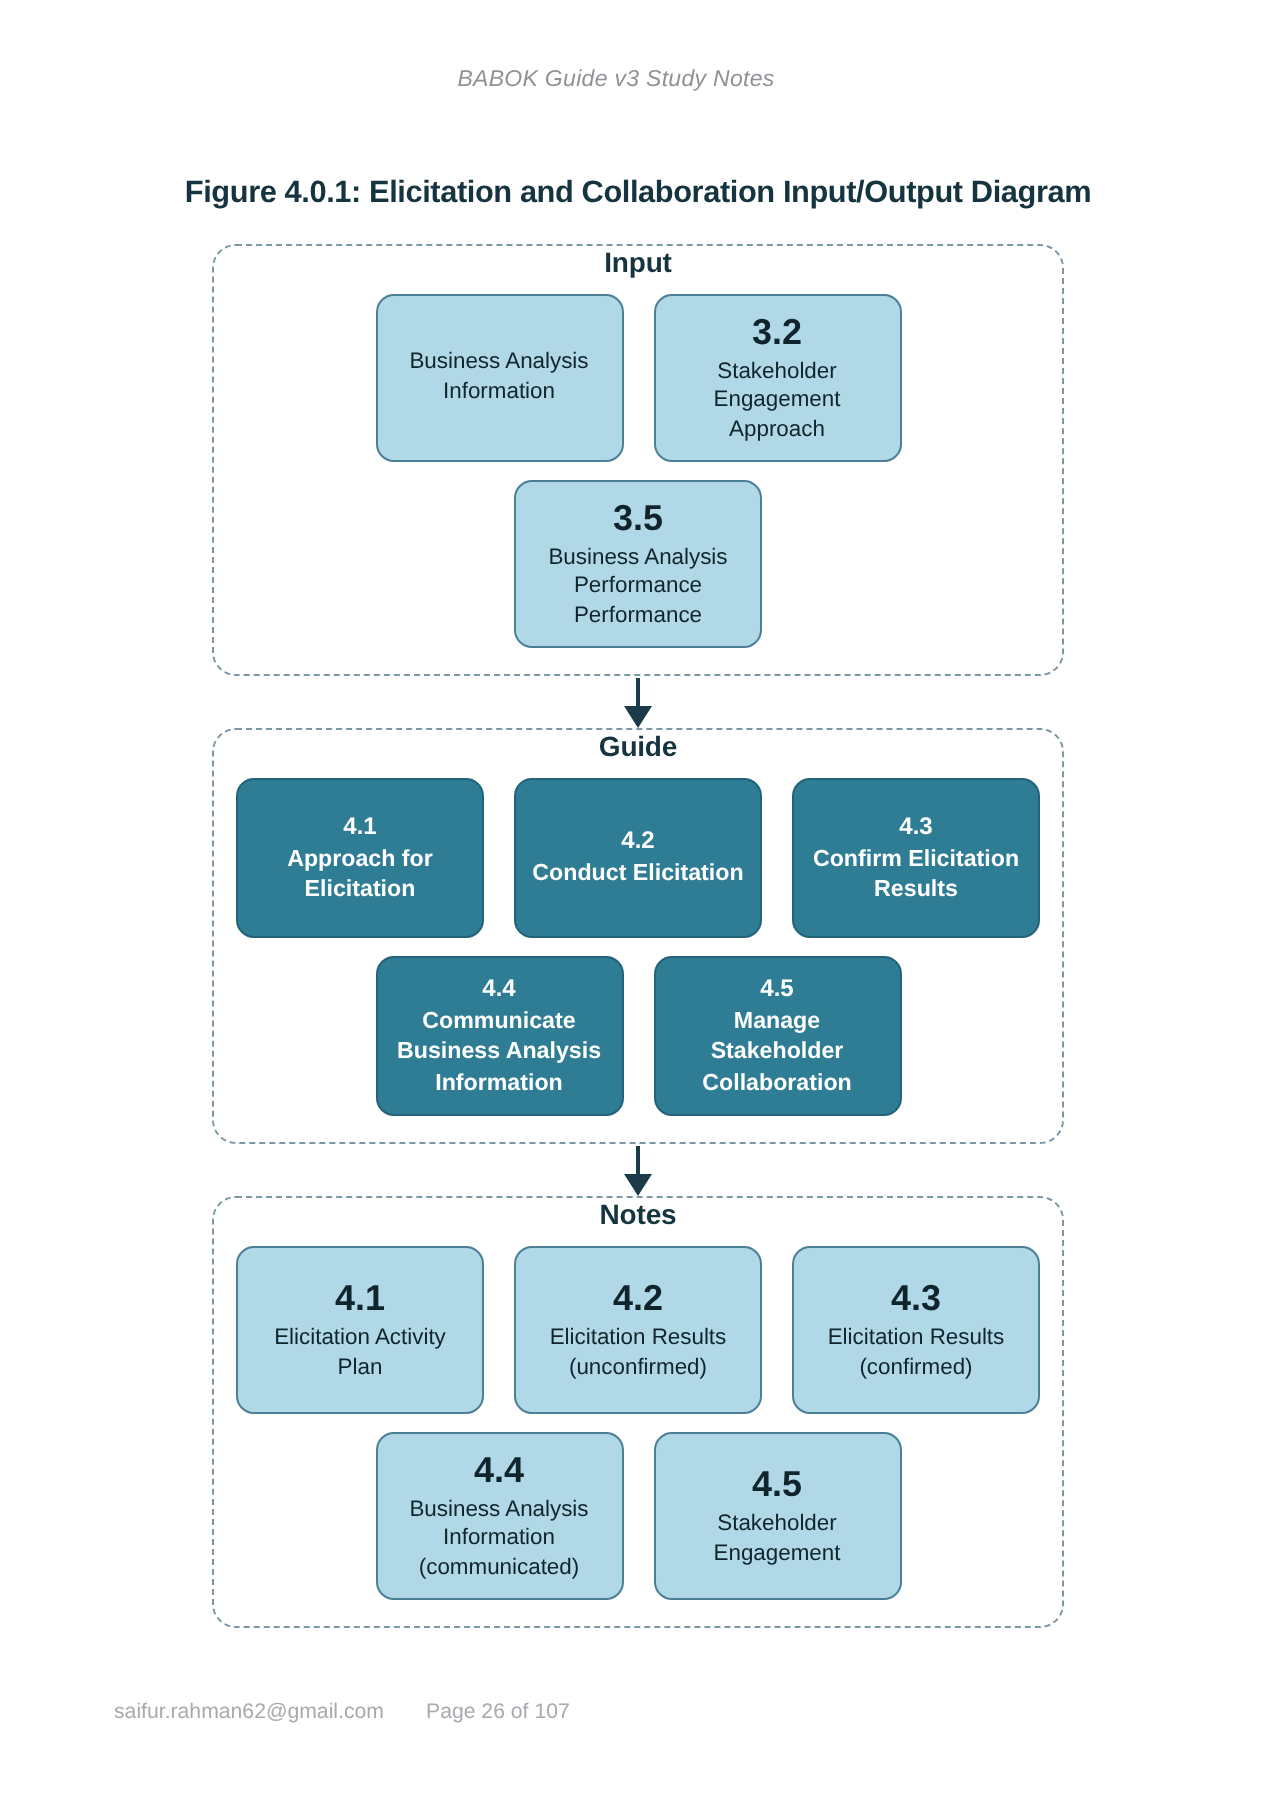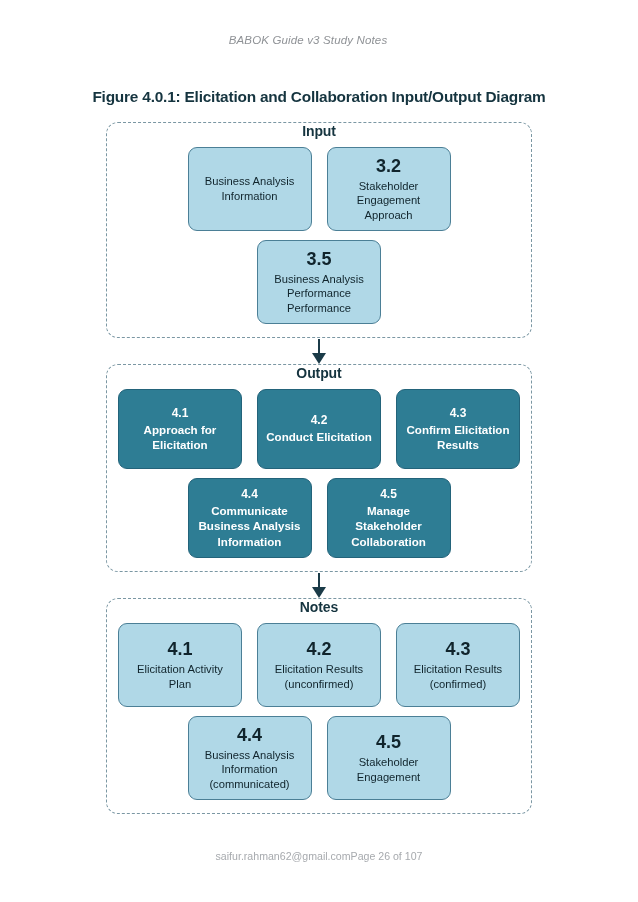--- a/index.html
+++ b/index.html
@@ -144,23 +144,24 @@
     align-items: center;
   }
 
   
   .footer {
     position: absolute;
     bottom: 40px;
     left: 57px;
     width: 524px;
     display: flex;
-    justify-content: center;
+    justify-content: flex-start;
     font-size: 10.6px;
     color: #a7aaae;
+    gap: 21px;
   }
 </style>
 </head>
 <body>
 
 <div class="page-header">BABOK Guide v3 Study Notes</div>
 
 <div class="figure-title">Figure 4.0.1: Elicitation and Collaboration Input/Output Diagram</div>
 
 <div class="diagram" id="diagram-root">
@@ -187,21 +188,21 @@
         </div>
       </div>
     </div>
     <div class="connector">
       <div class="inner">
         <div class="stem"></div>
         <div class="head"></div>
       </div>
     </div>
     <div class="section">
-      <div class="section-title">Output</div>
+      <div class="section-title">Guide</div>
       <div class="row">
         <div class="box dark">
           <span class="num">4.1</span>
           <span class="txt">Approach for</span>
           <span class="txt">Elicitation</span>
         </div>
         <div class="box dark">
           <span class="num">4.2</span>
           <span class="txt">Conduct Elicitation</span>
         </div>

